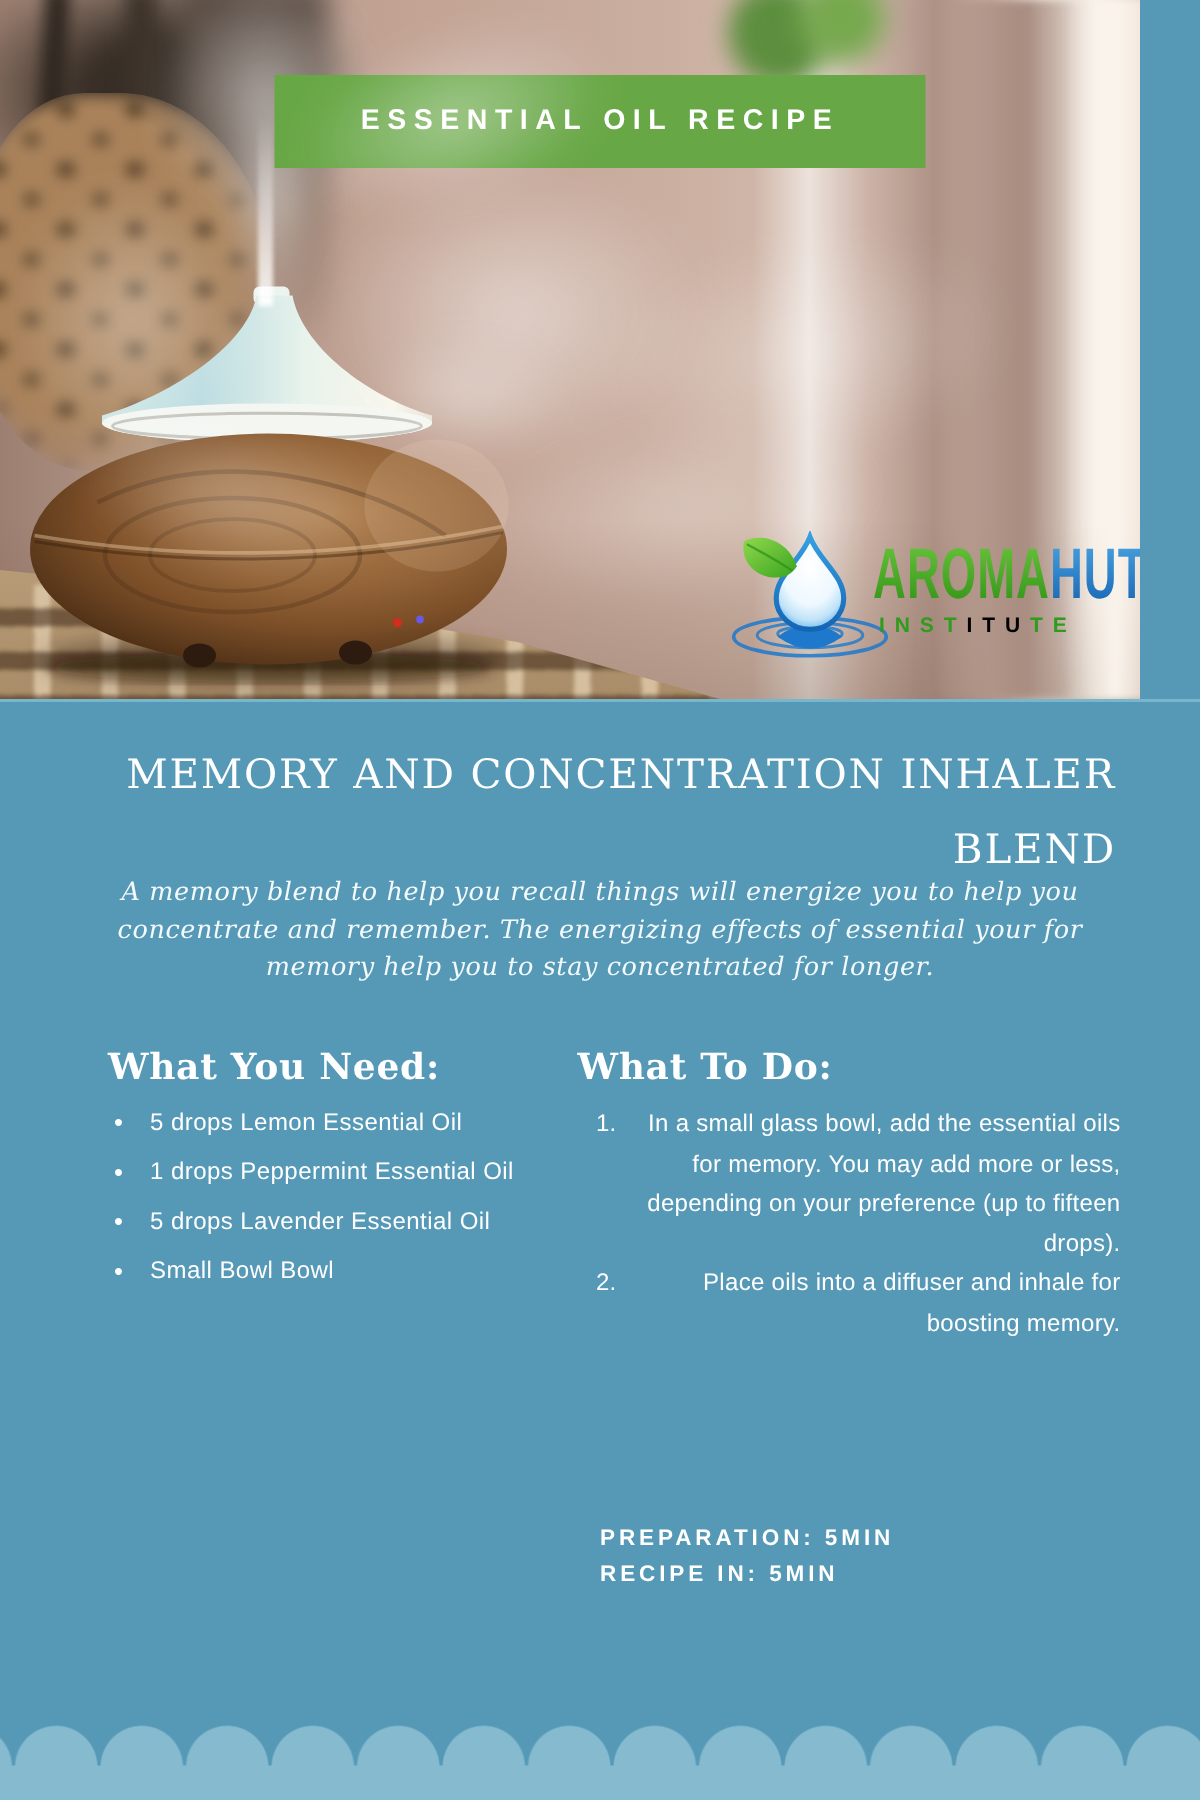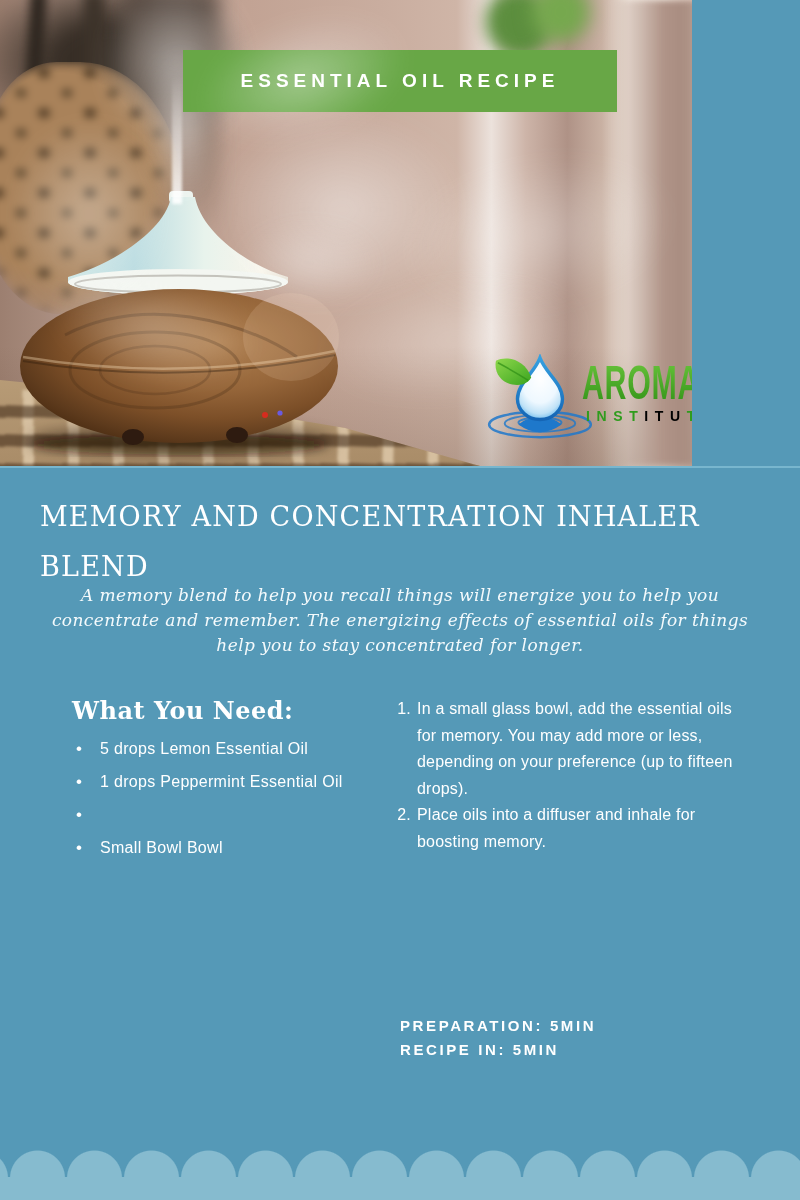--- a/index.html
+++ b/index.html
@@ -7,21 +7,21 @@
     --section-teal:#5599b7;
     --scallop-blue:#86bbcf;
     --logo-green:#2f9c1d;
     --logo-blue:#1e78cb;
     --text-white:#ffffff;
   }
   html,body{margin:0;padding:0;background:#222;}
   .poster{position:relative;width:800px;height:1200px;overflow:hidden;background:var(--section-teal);font-family:"Liberation Sans",sans-serif;}
 
   
-  .photo{position:absolute;left:0;top:0;width:692px;height:466px;overflow:hidden;background:#c4a597;}
+  .photo{position:absolute;left:0;top:0;width:760px;height:466px;overflow:hidden;background:#c4a597;}
   .photo .layer{position:absolute;}
   .bg-base{inset:0;z-index:1;
     background:linear-gradient(90deg,#9c7f70 0%,#b59a8c 14%,#c2a394 36%,#c9ad9f 55%,#cfb5a7 66%,#ece2dc 71%,#cdb4a8 76%,#af9286 82%,#c9b1a3 87%,#f4ebe2 91%,#faf4ec 96%,#e7d3c6 100%);}
   .bg-bottom-shade{inset:auto 0 0 0;height:120px;z-index:1;background:linear-gradient(180deg,rgba(104,77,61,0) 0%,rgba(104,77,61,.28) 100%);}
   .dark-corner{left:-30px;top:-30px;width:280px;height:185px;z-index:2;border-radius:50%;
     background:radial-gradient(closest-side,#372e26 40%,rgba(55,46,38,0) 100%);filter:blur(8px);}
   .stem1{left:28px;top:-8px;width:16px;height:110px;z-index:2;background:#2f2720;filter:blur(5px);transform:rotate(3deg);}
   .stem2{left:84px;top:-8px;width:20px;height:95px;z-index:2;background:#3d332a;filter:blur(6px);}
   .dark-col{left:126px;top:-10px;width:92px;height:250px;z-index:2;filter:blur(10px);
     background:linear-gradient(180deg,#463931 0%,rgba(92,72,56,.55) 55%,rgba(92,72,56,0) 100%);}
@@ -64,34 +64,34 @@
   .logo svg{position:absolute;left:0;top:2px;}
   .brand{position:absolute;left:97px;top:6px;font-weight:700;font-size:46px;letter-spacing:1px;
     transform:scale(.66,1.04);transform-origin:0 0;white-space:nowrap;line-height:1;}
   .brand-aroma{background:linear-gradient(180deg,#6ec93f,#2e8f15);-webkit-background-clip:text;background-clip:text;color:transparent;}
   .brand-hut{background:linear-gradient(180deg,#4da9e4,#1460b0);-webkit-background-clip:text;background-clip:text;color:transparent;}
   .inst{position:absolute;left:101px;top:56px;font-size:14px;font-weight:700;letter-spacing:6.6px;white-space:nowrap;}
 
   
   .content{position:absolute;left:0;top:466px;width:800px;height:734px;background:var(--section-teal);color:#fff;}
   .content::before{content:"";position:absolute;left:0;top:0;width:800px;height:2px;background:rgba(150,205,225,.55);}
-  .title{position:absolute;left:40px;top:26px;width:720px;margin:0;text-align:left;
+  .title{position:absolute;left:24px;top:26px;width:720px;margin:0;text-align:right;
     font-family:"DejaVu Serif","Liberation Serif",serif;font-weight:400;font-size:27px;letter-spacing:1.2px;line-height:50px;}
   .desc{position:absolute;left:40px;top:117px;width:720px;margin:0;text-align:center;
     font-family:"DejaVu Serif","Liberation Serif",serif;font-style:italic;font-size:17px;line-height:25px;letter-spacing:.4px;color:#f4fafc;}
   .col-left{position:absolute;left:72px;top:230px;width:305px;}
   .col-right{position:absolute;left:385px;top:230px;width:362px;}
   .section-heading{margin:0 0 12px 0;font-family:"DejaVu Serif","Liberation Serif",serif;font-weight:700;font-size:24px;letter-spacing:.5px;}
   .bullets{list-style:none;margin:0;padding:0;font-size:16px;line-height:24px;letter-spacing:.3px;}
   .bullets li{display:flex;margin:0 0 9px 0;}
   .bullets .dot{width:10px;margin:0 14px 0 4px;font-size:17px;}
   .steps{list-style:none;margin:0;padding:0;font-size:16px;line-height:26.5px;letter-spacing:.2px;}
   .steps li{display:flex;}
   .steps .num{width:26px;text-align:right;margin-right:6px;flex:0 0 auto;}
-  .steps .txt{width:330px;}
+  .steps .txt{width:330px;text-align:right;}
   .meta{position:absolute;left:400px;top:548px;font-size:15px;font-weight:700;letter-spacing:2.6px;line-height:24px;}
 
   .scallops{position:absolute;left:0;bottom:0;width:800px;height:51px;}
   .scallops .humps{position:absolute;left:0;right:0;bottom:22px;height:28px;background-repeat:repeat-x;
     background-image:radial-gradient(circle 28px at 28.5px 28px,var(--scallop-blue) 96%,rgba(134,187,207,0) 100%);
     background-size:57px 28px;background-position:9px 0;}
   .scallops .base{position:absolute;left:0;right:0;bottom:0;height:23px;background:var(--scallop-blue);}
 </style>
 </head>
 <body>
@@ -199,48 +199,50 @@
       </svg>
       <div class="brand"><span class="brand-aroma">AROMA</span><span class="brand-hut">HUT</span></div>
       <div class="inst">
         
       <span class="inst-part" style="color: rgb(47, 156, 29);">INST</span><span class="inst-part" style="color: #000000;">ITU</span><span class="inst-part" style="color: rgb(47, 156, 29); text-align: center;">TE</span></div>
     </div>
   </div>
 
   <div class="content">
     <h1 class="title">MEMORY AND CONCENTRATION INHALER BLEND</h1>
-    <p class="desc">A memory blend to help you recall things will energize you to help you concentrate and remember. The energizing effects of essential oils for things help you to stay concentrated for longer.</p>
+    <p class="desc">A memory blend to help you recall things will energize you to help you concentrate and remember. The energizing effects of essential your for memory help you to stay concentrated for longer.</p>
 
     <div class="col-left">
       <h2 class="section-heading">What You Need:</h2>
       <ul class="bullets">
 
           <li>
             <span class="dot">•</span>
             <span class="txt">5 drops Lemon Essential Oil</span>
           </li>
 
           <li>
             <span class="dot">•</span>
             <span class="txt">1 drops Peppermint Essential Oil</span>
           </li>
 
           <li>
             <span class="dot">•</span>
+            <span class="txt">5 drops Lavender Essential Oil</span>
           </li>
 
           <li>
             <span class="dot">•</span>
             <span class="txt">Small Bowl Bowl</span>
           </li>
         </ul>
     </div>
 
     <div class="col-right">
+      <h2 class="section-heading">What To Do:</h2>
       <ol class="steps">
 
           <li>
             <span class="num">1.</span>
             <span class="txt">In a small glass bowl, add the essential oils for memory. You may add more or less, depending on your preference (up to fifteen drops).</span>
           </li>
 
           <li>
             <span class="num">2.</span>
             <span class="txt">Place oils into a diffuser and inhale for boosting memory.</span>

